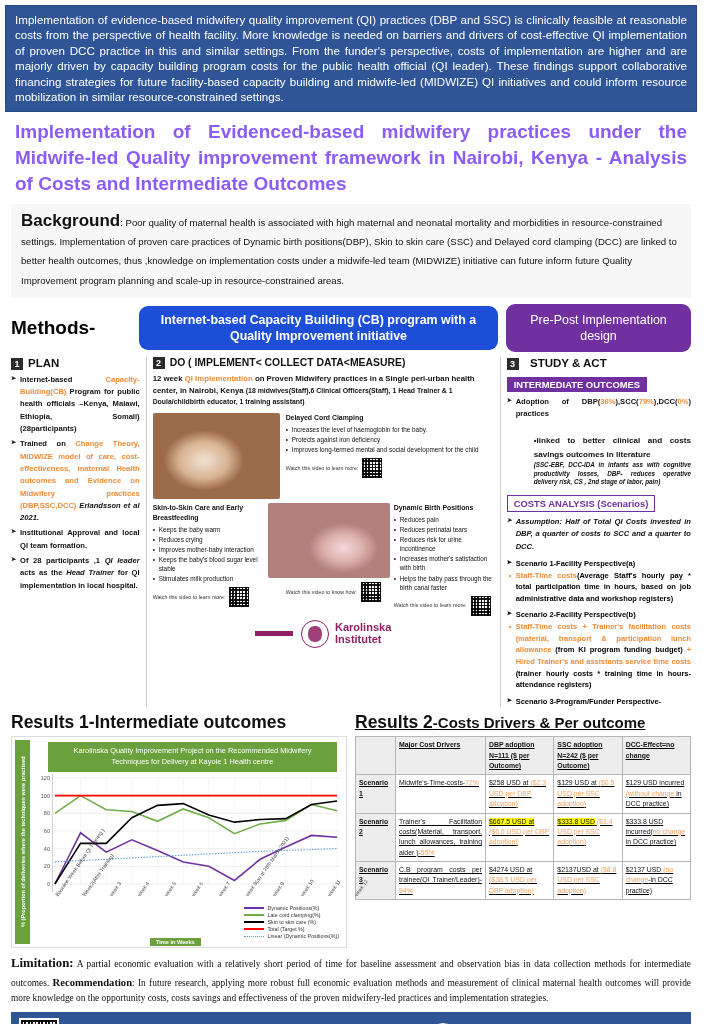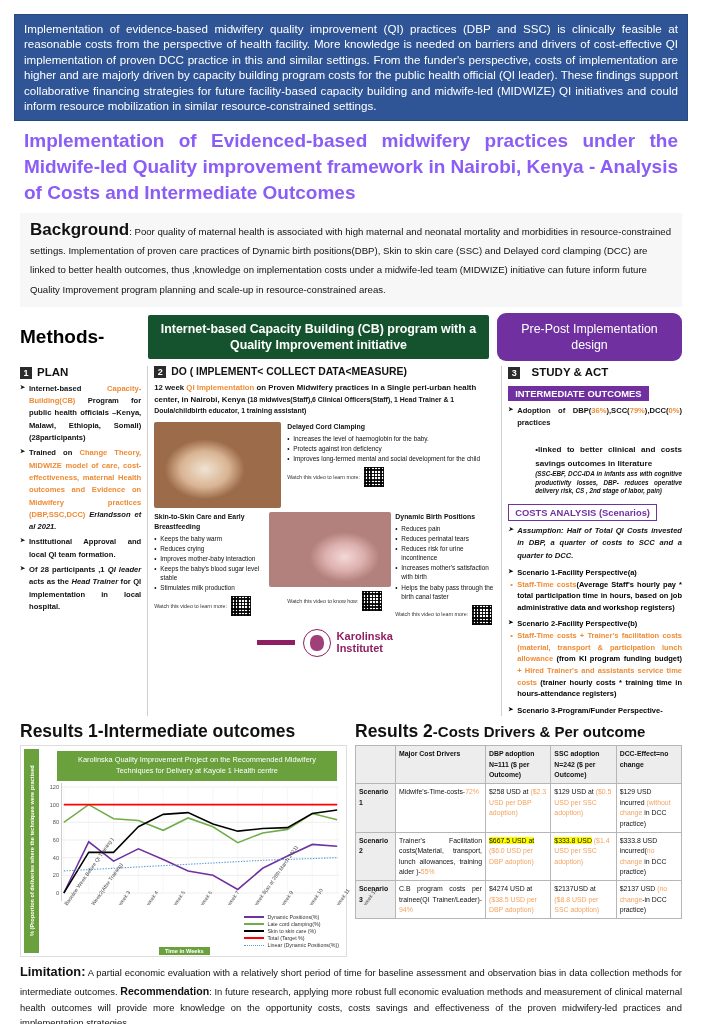--- a/index.html
+++ b/index.html
@@ -3,21 +3,21 @@
 <meta charset="utf-8">
 <style>
   * { box-sizing: border-box; margin: 0; padding: 0; }
   body {
     width: 724px; height: 1024px;
     font-family: "Liberation Sans", sans-serif;
     background: #ffffff;
     overflow: hidden;
     position: relative;
   }
-  .poster { width: 702px; height: 1024px; position: relative; background:#fff; padding: 14px; }
+  .poster { width: 702px; height: 1024px; position: relative; background:#fff; padding: 5px; }
 
   
   .concl {
     background: #2f5596;
     color: #ffffff;
     padding: 6px 9px 7px 9px;
     font-size: 11.6px;
     line-height: 1.33;
     text-align: justify;
     border: 1px solid #27497f;
@@ -42,21 +42,21 @@
   .bg-h { font-size: 17px; font-weight: bold; color:#111; }
   .bg-t { font-size: 9.6px; line-height: 1.78; text-align: justify; color:#111; }
 
   
   .methods-row {
     display: flex; align-items: center;
     margin: 6px 6px 0 6px; gap: 8px;
   }
   .methods-h { font-size: 19px; font-weight: bold; width: 120px; }
   .pill-orange {
-    flex: 1; background: #14532d; color: #fff; border-radius: 2px;
+    flex: 1; background: #1d4ed8; color: #fff; border-radius: 9px;
     text-align: center; font-weight: bold; font-size: 12.4px;
     padding: 6px 8px; line-height: 1.3;
   }
   .pill-purple {
     width: 185px; background: #7030a0; color: #fff; border-radius: 9px;
     text-align: center; font-size: 12.4px; padding: 8px 8px; line-height: 1.3;
   }
 
   
   .cols { display: flex; margin: 5px 6px 0 6px; gap: 6px; }
@@ -149,21 +149,21 @@
   .c3 .micro { font-size: 6.3px; font-style: italic; font-weight: bold; line-height:1.35; display:block; }
   .scen { font-size: 7.5px; font-weight: bold; line-height: 1.55; text-align: justify; }
   .scen .hd { padding-left: 9px; position: relative; display:block; margin-top:5px;}
   .scen .hd:before { content:"\27A4"; position:absolute; left:0; font-size:6px; }
   .scen .bd { padding-left: 9px; position: relative; display:block; }
   .scen .bd:before { content:"\2022"; position:absolute; left:2px; color:#ef8b35;}
 
   
   .results { display:flex; margin: 5px 6px 0 6px; gap: 8px; }
   .res1 { width: 352px; }
-  .res2 { width: 352px; }
+  .res2 { width: 352px; text-decoration: underline; }
   .res-h { font-size: 17.5px; font-weight: bold; color:#111; margin-bottom: 3px;}
   .res-h .thin { font-size: 15px; }
 
   .chartwrap { display:flex; border:1px solid #ddd; padding:3px; height: 212px; }
   .ylab {
     width: 15px; background:#6aa13d; color:#fff; font-size: 5.6px; font-weight:bold;
     writing-mode: vertical-rl; transform: rotate(180deg);
     display:flex; align-items:center; justify-content:center; text-align:center; padding: 6px 0;
   }
   .chartbody { flex:1; position:relative; }
@@ -193,21 +193,21 @@
     font-size: 6.9px; line-height: 1.5; color:#111;
   }
   table.costs th { background:#ededed; text-align:left; font-weight:bold; }
   table.costs td.sc { background:#ededed; font-weight:bold; width: 40px; }
   table.costs td.drv { width: 90px; text-align: justify; }
   .hl { background:#ffff00; }
   .orange { color:#f4a25e; }
 
   
   .limit {
-    margin: 5px 6px 0 6px; font-size: 9.4px; line-height: 1.62; text-align: justify; color:#111;
+    margin: 5px 6px 0 6px; font-size: 9.4px; line-height: 1.62; text-align: justify; color:#111;font-family:Liberation Serif, serif;
   }
   .limit b.big { font-size: 12.8px; }
   .limit b.mid { font-size: 10.6px; }
 
   
   .footer {
     margin: 5px 6px 0 6px; background:#2f5596; display:flex; align-items:center;
     padding: 6px 8px; gap: 10px; height: 52px;
   }
   .qr-big {

